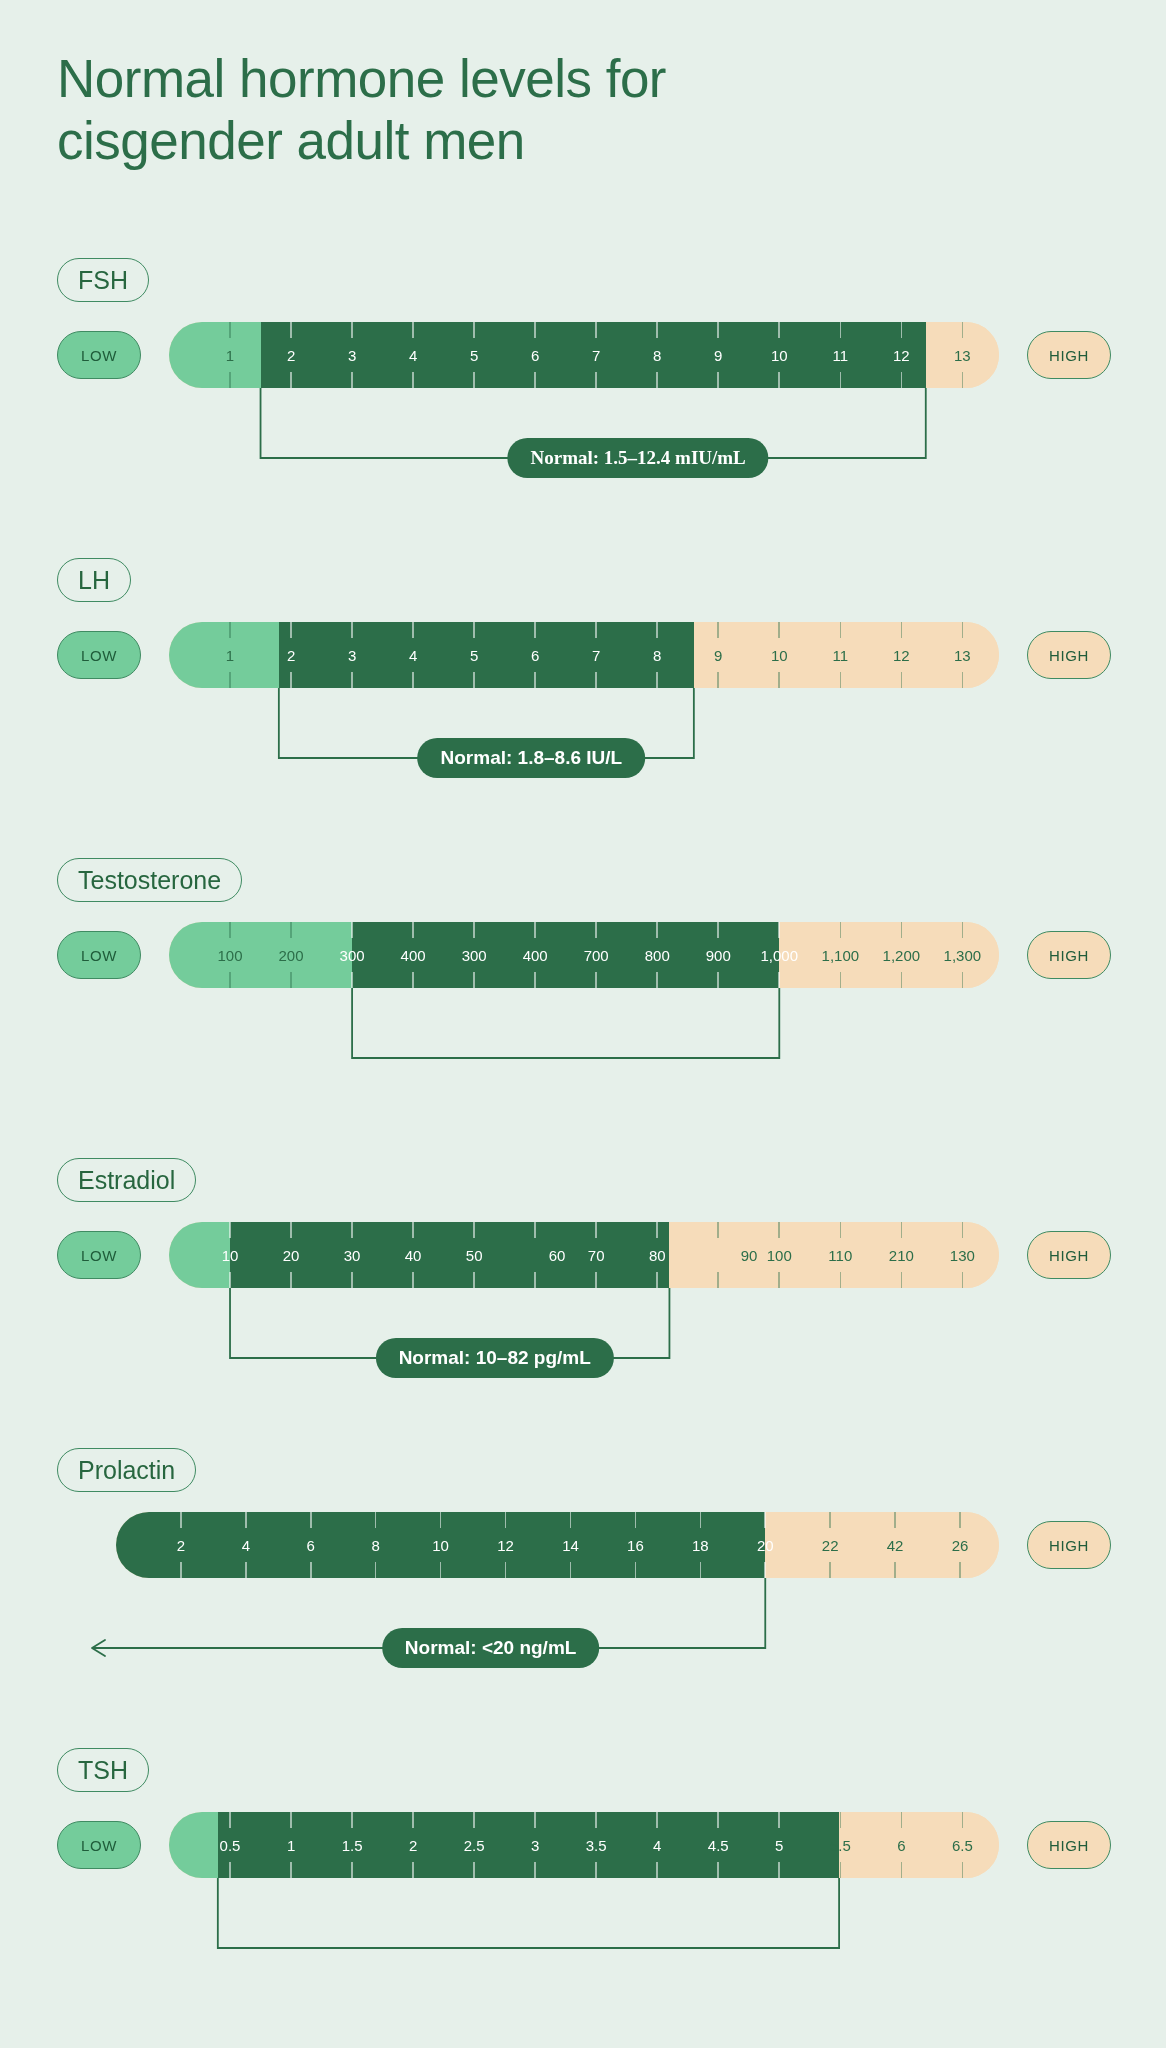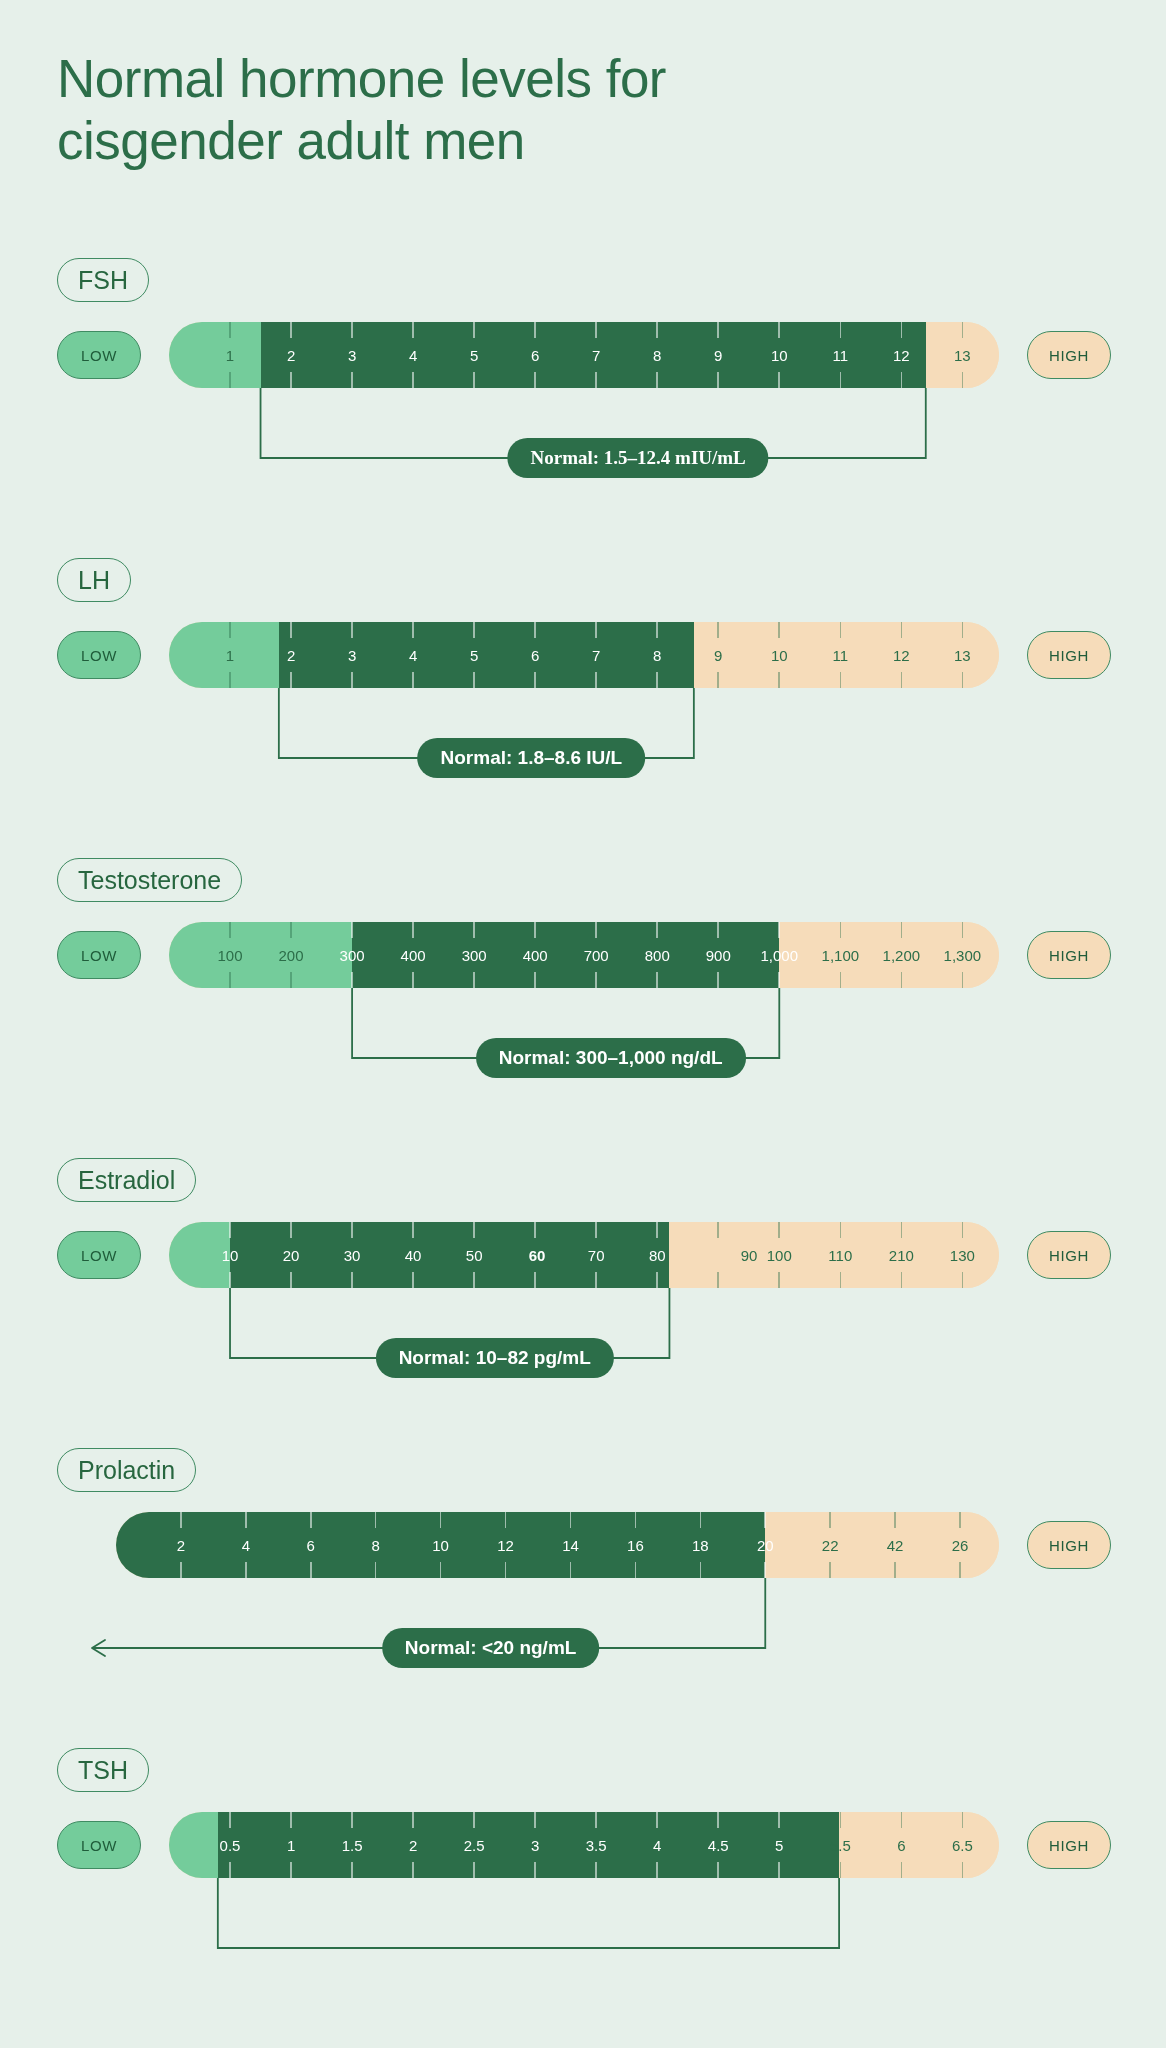--- a/index.html
+++ b/index.html
@@ -280,21 +280,20 @@
             <div class="ticklabel ondark" style="left: 732.353px;">1,200</div>
             <div class="tick top dark" style="left: 792.582px;"></div>
             <div class="tick bot dark" style="left: 792.582px;"></div>
             <div class="ticklabel ondark" style="left: 793.382px;">1,300</div>
           </div>
         </div>
         <div class="callout" style="top: 988px;">
           <svg width="1166" height="110">
             <path d="M 352.0882352941177 0 L 352.0882352941177 70 L 779.2941176470589 70 L 779.2941176470589 0" fill="none" stroke="#2c6e49" stroke-width="1.8"></path>
           </svg>
-          <div class="normal-pill" style="top: 50px; left: 610.691px;">Normal: 300–1,000 ng/dL</div>
         </div>
       </div>
       <div class="hormone-block" style="top: 0px;">
         <div class="name-pill" style="top: 1158px;">Estradiol</div>
         <div class="bar-wrap" style="top: 1222px;">
           <div class="endcap low">LOW</div>
           <div class="endcap high">HIGH</div>
           <div class="track" style="left: 169px; width: 830px;">
             <div class="seg low" style="left: 0px; width: 61.0294px;"></div>
             <div class="seg norm" style="left: 61.0294px; width: 439.412px;"></div>
@@ -309,21 +308,21 @@
             <div class="tick bot" style="left: 182.288px;"></div>
             <div class="ticklabel onlight" style="left: 183.088px;">30</div>
             <div class="tick top" style="left: 243.318px;"></div>
             <div class="tick bot" style="left: 243.318px;"></div>
             <div class="ticklabel onlight" style="left: 244.118px;">40</div>
             <div class="tick top" style="left: 304.347px;"></div>
             <div class="tick bot" style="left: 304.347px;"></div>
             <div class="ticklabel onlight" style="left: 305.147px;">50</div>
             <div class="tick top" style="left: 365.376px;"></div>
             <div class="tick bot" style="left: 365.376px;"></div>
-            <div class="ticklabel onlight" style="left: 368px; font-weight: bold;">60</div>
+            <div class="ticklabel onlight" style="left: 388px;">60</div>
             <div class="tick top" style="left: 426.406px;"></div>
             <div class="tick bot" style="left: 426.406px;"></div>
             <div class="ticklabel onlight" style="left: 427.206px;">70</div>
             <div class="tick top" style="left: 487.435px;"></div>
             <div class="tick bot" style="left: 487.435px;"></div>
             <div class="ticklabel onlight" style="left: 488.235px;">80</div>
             <div class="tick top dark" style="left: 548.465px;"></div>
             <div class="tick bot dark" style="left: 548.465px;"></div>
             <div class="ticklabel ondark" style="left: 580px;">90</div>
             <div class="tick top dark" style="left: 609.494px;"></div>

